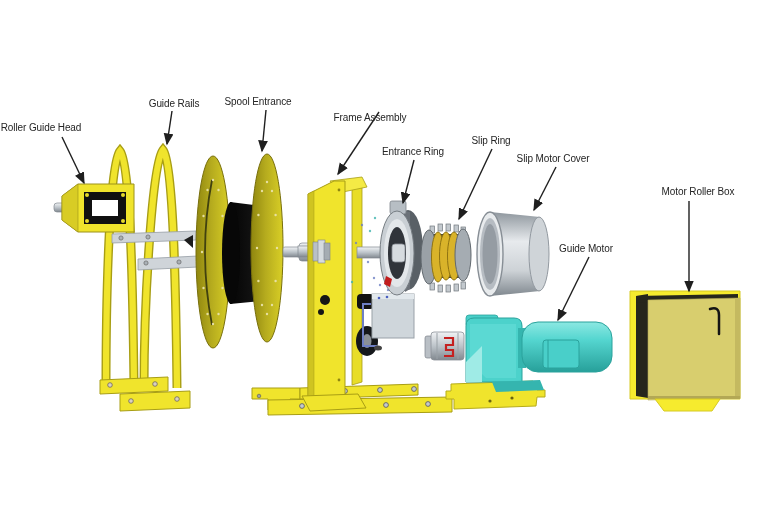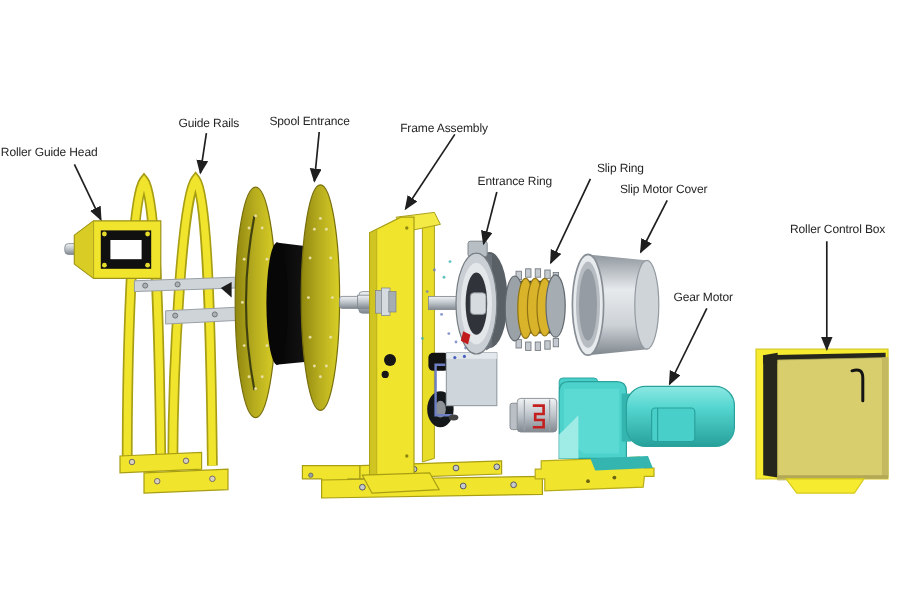--- a/index.html
+++ b/index.html
@@ -268,20 +268,20 @@
     <line x1="492" y1="149" x2="459" y2="219" marker-end="url(#ah)"></line>
     <line x1="556" y1="167" x2="534" y2="210" marker-end="url(#ah)"></line>
     <line x1="589" y1="257" x2="558" y2="320" marker-end="url(#ah)"></line>
     <line x1="689" y1="201" x2="689" y2="291" marker-end="url(#ah)"></line>
   </g>
 </svg>
 
 <div class="part-label" style="left:41px;top:122px">Roller Guide Head</div>
 <div class="part-label" style="left:174px;top:98px">Guide Rails</div>
 <div class="part-label" style="left:258px;top:96px">Spool Entrance</div>
-<div class="part-label" style="left:370px;top:102px">Frame Assembly</div>
-<div class="part-label" style="left:429px;top:146px">Entrance Ring</div>
-<div class="part-label" style="left:517px;top:135px">Slip Ring</div>
+<div class="part-label" style="left:370px;top:112px">Frame Assembly</div>
+<div class="part-label" style="left:413px;top:146px">Entrance Ring</div>
+<div class="part-label" style="left:491px;top:135px">Slip Ring</div>
 <div class="part-label" style="left:553px;top:153px">Slip Motor Cover</div>
-<div class="part-label" style="left:586px;top:243px">Gear Motor</div>
-<div class="part-label" style="left:698px;top:186px">Roller Control Box</div>
+<div class="part-label" style="left:586px;top:243px">Guide Motor</div>
+<div class="part-label" style="left:698px;top:186px">Motor Roller Box</div>
 
 </div>
 
 </body></html>

